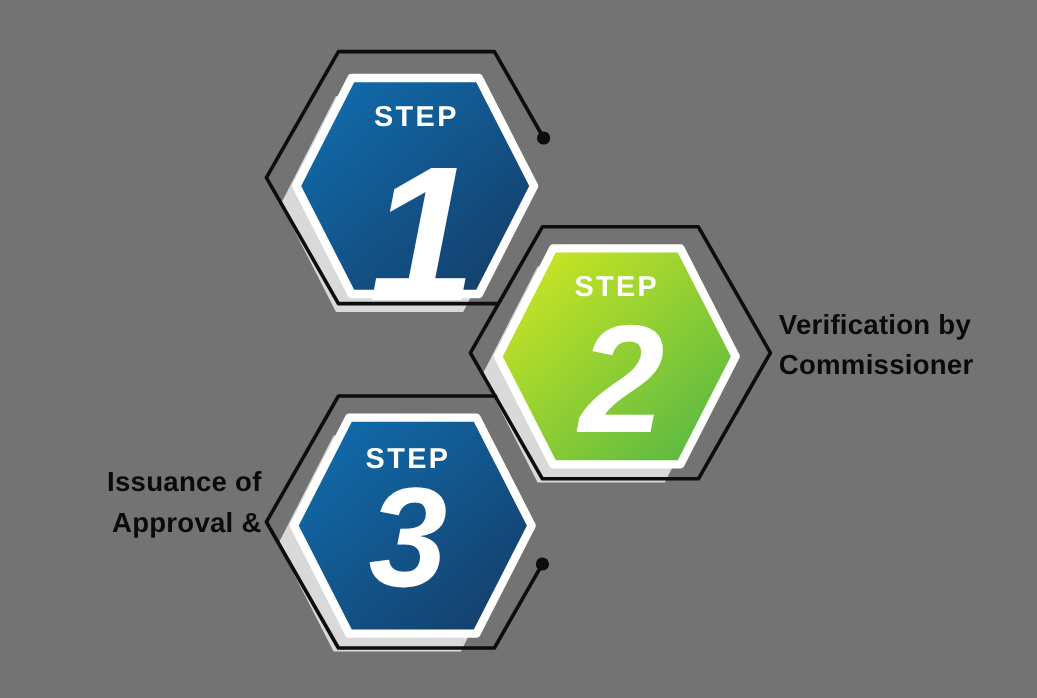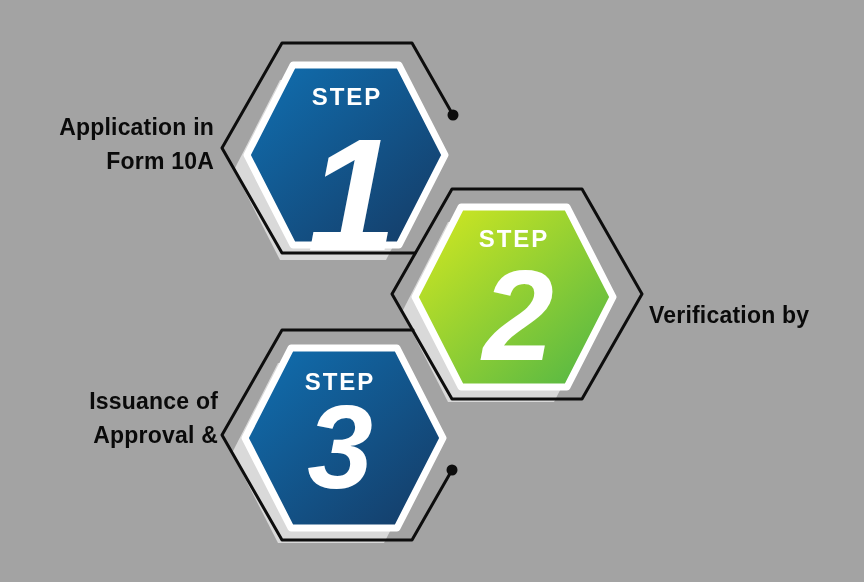--- a/index.html
+++ b/index.html
@@ -1,17 +1,17 @@
 <!DOCTYPE html>
 <html><head>
 <meta charset="utf-8">
 <style>
   html,body{margin:0;padding:0;}
   body{background:#ffffff;font-family:"Liberation Sans","DejaVu Sans",sans-serif;}
-  .canvas{position:relative;width:864px;height:582px;background:#a3a3a3;overflow:hidden;}
+  .canvas{position:relative;width:864px;height:582px;background:#737373;overflow:hidden;}
   .diagram-svg{position:absolute;left:0;top:0;}
   .step-label{
     position:absolute;
     font-weight:700;
     font-size:23px;
     line-height:34px;
     color:#0a0a0a;
     letter-spacing:0.2px;
   }
   .step-label.align-right{text-align:right;}
@@ -66,27 +66,24 @@
     <text class="badge-text" x="347" y="105" text-anchor="middle" fill="#FFFFFF">STEP</text>
     <text class="number-text" x="352" y="250" text-anchor="middle" font-size="160" fill="#FFFFFF">1</text>
 
     <text class="badge-text" x="514" y="247" text-anchor="middle" fill="#FFFFFF">STEP</text>
     <text class="number-text" x="518" y="360" text-anchor="middle" font-size="128" fill="#FFFFFF">2</text>
 
     <text class="badge-text" x="340" y="390" text-anchor="middle" fill="#FFFFFF">STEP</text>
     <text class="number-text" x="340" y="488" text-anchor="middle" font-size="118" fill="#FFFFFF">3</text>
   </svg>
 
-  <div class="step-label align-right" style="left:18px;top:110px;width:196px;">
-    <div>Application in</div>
-    <div>Form 10A</div>
-  </div>
 
-  <div class="step-label align-left" style="left:649px;top:253px;width:212px;margin-top:45px;">
+  <div class="step-label align-left" style="left:649px;top:253px;width:212px;">
     <div>Verification by</div>
+    <div>Commissioner</div>
   </div>
 
   <div class="step-label align-right" style="left:20px;top:384px;width:198px;">
     <div>Issuance of</div>
     <div>Approval &amp;</div>
   </div>
 
 </div>
 
 </body></html>

